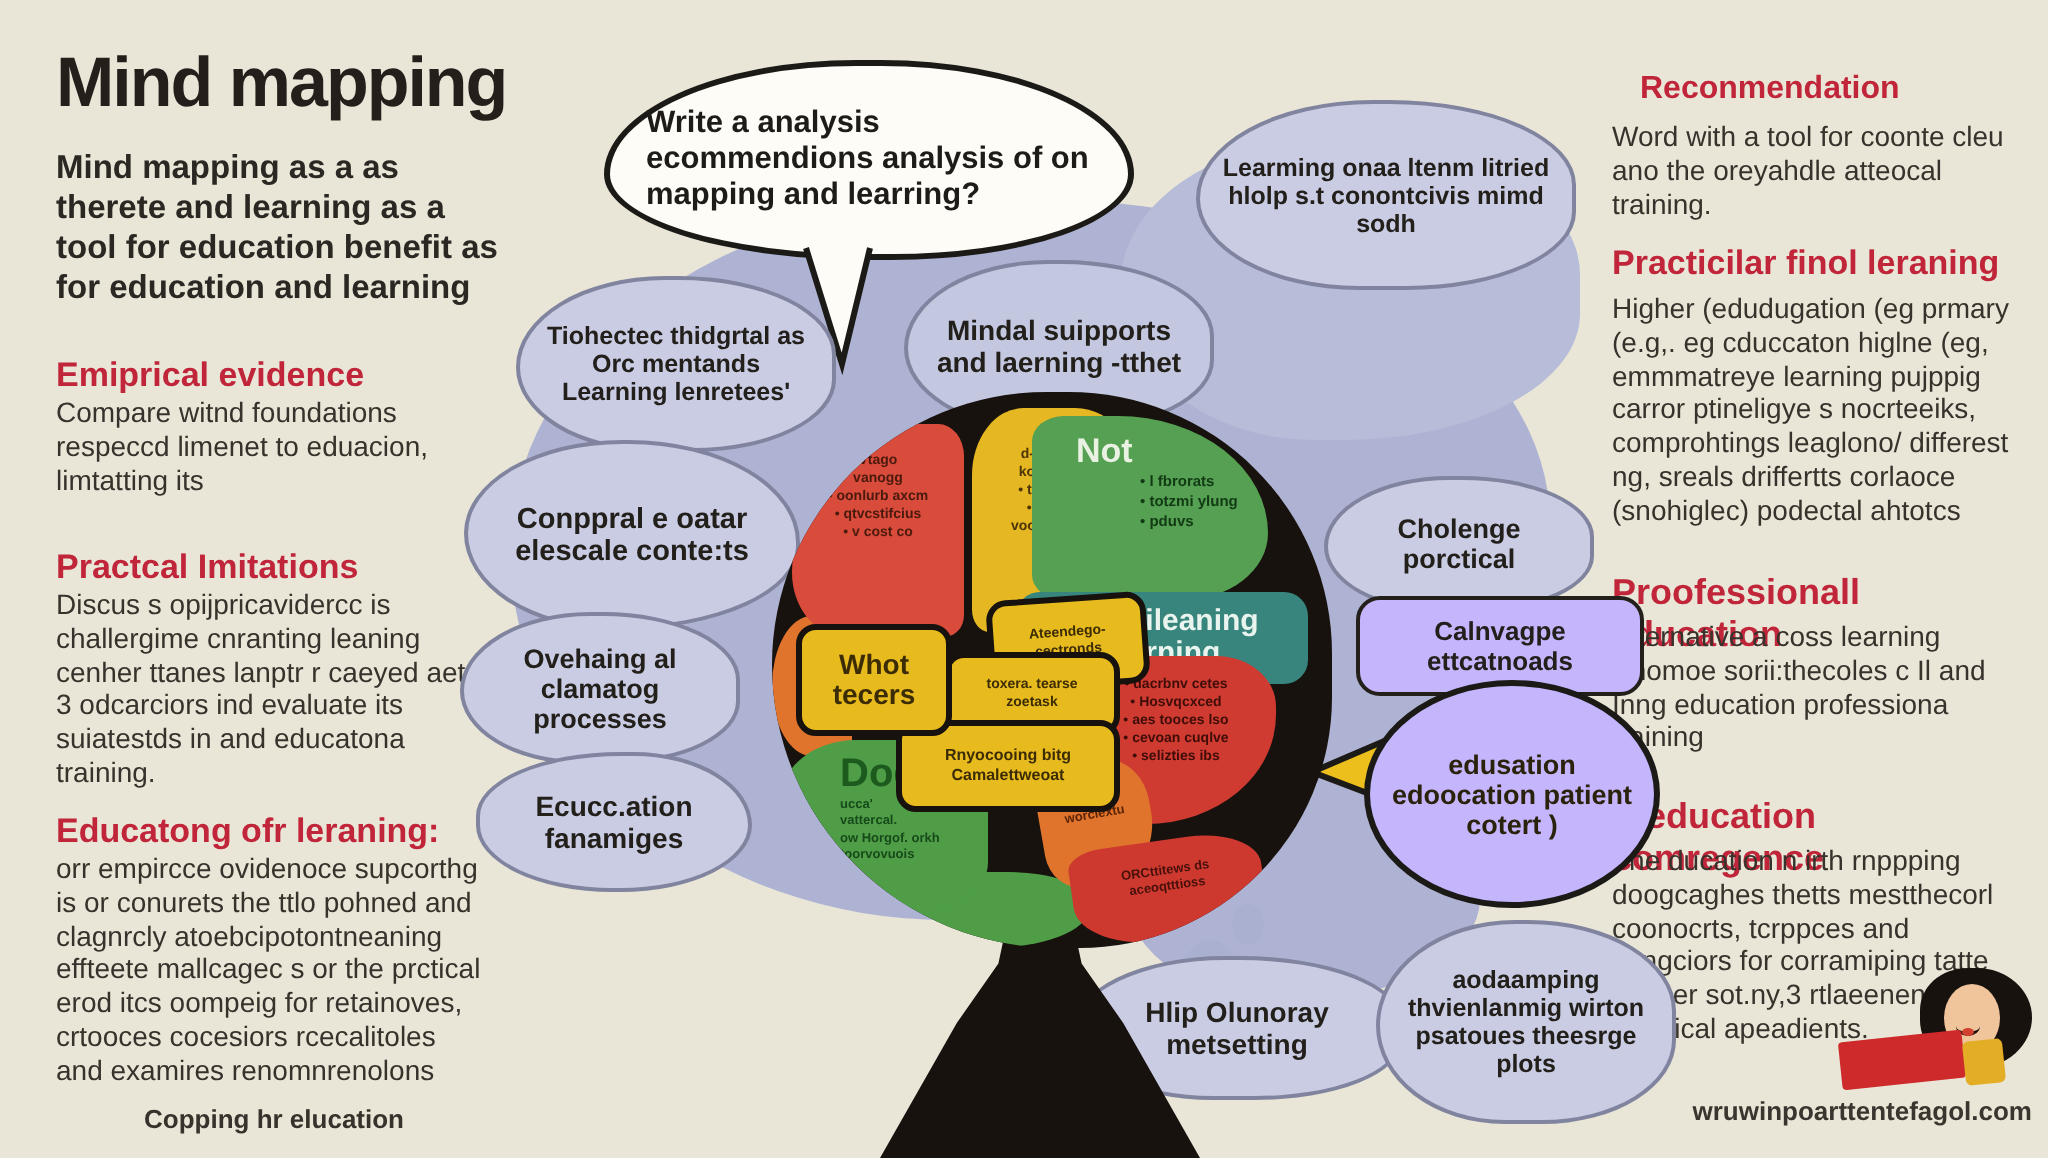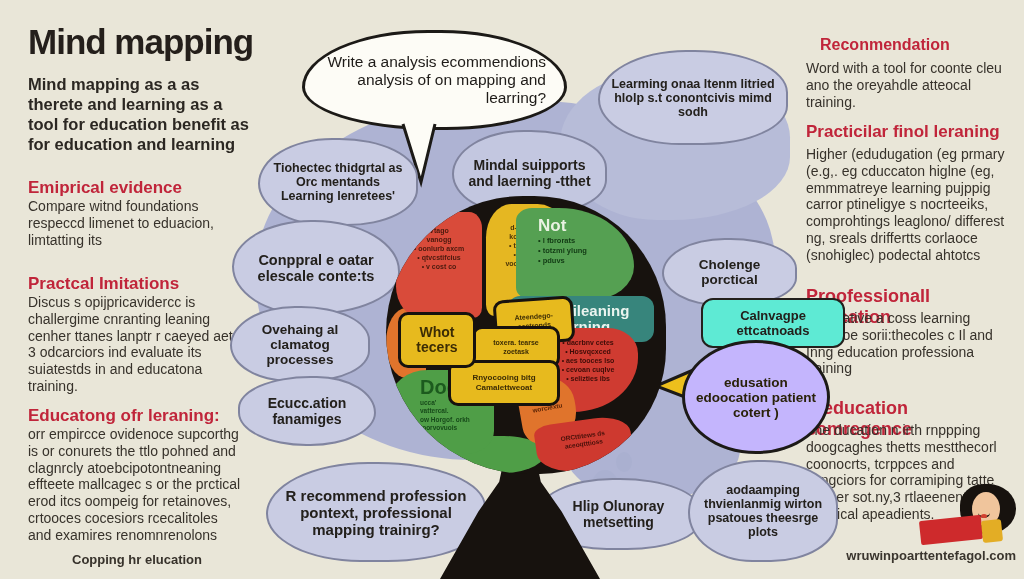--- a/index.html
+++ b/index.html
@@ -8,22 +8,22 @@
   .abs{position:absolute;}
   .title{font-size:35px;font-weight:800;color:#241f1b;letter-spacing:-1px;}
   .subtitle{font-size:16.5px;font-weight:700;color:#2b2722;line-height:1.22;}
   .head-red{color:#c0253a;font-weight:700;font-size:17px;}
   .body-txt{color:#37322b;font-size:14px;line-height:1.2;}
   .cloud{background:#c9cce3;border:2px solid #80849f;border-radius:52% 55% 50% 48% / 58% 50% 46% 54%;
          display:flex;align-items:center;justify-content:center;text-align:center;
          color:#23201c;font-weight:700;padding:10px;box-sizing:border-box;}
   .blob{background:#aeb3d3;border-radius:48% 52% 55% 45% / 52% 48% 45% 55%;}
   .bubble{background:#fdfcf6;border:3px solid #1c1a17;border-radius:50% 50% 48% 52% / 60% 60% 45% 45%;
-          display:flex;align-items:center;justify-content:center;text-align:right;
-          font-weight:400;color:#1e1b18;box-sizing:border-box;padding:10px 18px;}
+          display:flex;align-items:center;justify-content:center;text-align:left;
+          font-weight:700;color:#1e1b18;box-sizing:border-box;padding:10px 18px;}
   .seg{position:absolute;box-sizing:border-box;overflow:hidden;}
   .tiny{white-space:pre-line;font-size:7px;line-height:1.3;text-align:center;font-weight:700;}
   .sticky{background:#e7ba1e;border:3px solid #17120e;border-radius:10px;
           display:flex;align-items:center;justify-content:center;text-align:center;box-sizing:border-box;}
   .prelines{white-space:pre-line;}
 </style>
 </head>
 <body>
 
 <div id="canvas">
@@ -82,40 +82,37 @@
     </div>
   <div class="abs cloud" style="left:232px;top:220px;width:168px;height:95px;font-size:14.5px;border-radius:48% 52% 55% 45% / 50% 55% 45% 52%;">
     <span>Conppral e oatar elescale conte:ts</span>
     </div>
   <div class="abs cloud" style="left:230px;top:306px;width:140px;height:76px;font-size:13.5px;">
     <span>Ovehaing al clamatog processes</span>
     </div>
   <div class="abs cloud" style="left:238px;top:376px;width:138px;height:70px;font-size:14px;border-radius:55% 45% 50% 52% / 48% 55% 50% 50%;">
     <span>Ecucc.ation fanamiges</span>
     </div>
-  <div class="abs cloud" style="left:266px;top:462px;width:220px;height:100px;font-size:15px;">
-    <span>R recommend profession pontext, professional mapping trainirg?</span>
-    </div>
   <div class="abs cloud" style="left:452px;top:130px;width:155px;height:85px;font-size:14px;background:#c3c7e0;">
     <span>Mindal suipports and laerning -tthet</span>
     </div>
   <div class="abs cloud" style="left:598px;top:50px;width:190px;height:95px;font-size:12.5px;">
     <span>Learming onaa ltenm litried hlolp s.t conontcivis mimd sodh</span>
     </div>
   <div class="abs cloud" style="left:662px;top:238px;width:135px;height:68px;font-size:13.5px;">
     <span>Cholenge porctical</span>
     </div>
   <div class="abs cloud" style="left:536px;top:478px;width:165px;height:72px;font-size:14px;">
     <span>Hlip Olunoray metsetting</span>
     </div>
   <div class="abs cloud" style="left:688px;top:460px;width:150px;height:102px;font-size:12.5px;">
     <span>aodaamping thvienlanmig wirton psatoues theesrge plots</span>
     </div>
 
-  <div class="abs" style="left:701px;top:298px;width:140px;height:46px;background:#5eead4;border:2.5px solid #23201c;border-radius:12px;display:flex;align-items:center;justify-content:center;text-align:center;font-size:13px;font-weight:700;color:#23201c;">
+  <div class="abs" style="left:678px;top:298px;width:140px;height:46px;background:#c4b5fd;border:2.5px solid #23201c;border-radius:12px;display:flex;align-items:center;justify-content:center;text-align:center;font-size:13px;font-weight:700;color:#23201c;">
     <span>Calnvagpe ettcatnoads</span>
     </div>
 
   <svg class="abs" style="left:652px;top:362px;" width="50" height="46">
     <path d="M46,6 L4,24 L46,40" fill="#edbf1c" stroke="#1c1a17" stroke-width="3"></path>
   </svg>
   <div class="abs" style="left:682px;top:340px;width:148px;height:114px;background:#c4b5fd;border:3px solid #1c1a17;border-radius:50%;display:flex;align-items:center;justify-content:center;text-align:center;font-size:13.5px;font-weight:700;color:#2a220a;padding:8px;box-sizing:border-box;">
     <span>edusation edoocation patient cotert )</span>
     </div>
 
@@ -129,21 +126,21 @@
 • qtvcstifcius
 • v cost co</div>
     <div class="seg tiny prelines" style="left:100px;top:8px;width:86px;height:112px;background:#e5b722;border-radius:30% 40% 10% 10%;color:#4c3508;padding-top:10px;">bnly's
 d-gaooelns
 koodehesfh
 • toashutem
 • downod
 vooe tomcock</div>
     <div class="seg" style="left:130px;top:12px;width:118px;height:92px;background:#55a052;border-radius:15% 70% 40% 15%;padding:8px 0 0 22px;">
       <div style="font-size:17px;font-weight:700;color:#e9f2e2;">Not</div>
-      <div class="tiny prelines" style="text-align:left;color:#123a14;font-size:7.5px;">• l fbrorats
+      <div class="tiny prelines" style="text-align:left;color:#123a14;font-size:7.5px;margin-left:32px;">• l fbrorats
 • totzmi ylung
 • pduvs</div>
     </div>
     <div class="seg" style="left:122px;top:100px;width:146px;height:46px;background:#37857c;border-radius:12px;display:flex;align-items:center;justify-content:center;text-align:center;">
       <span style="font-size:15px;font-weight:700;color:#eaf4ef;line-height:1.05;">mind ileaning learning</span>
       </div>
     <div class="seg tiny prelines" style="left:152px;top:132px;width:100px;height:84px;background:#cf3b31;border-radius:10% 30% 65% 15%;color:#3f0d08;padding-top:10px;">• dacrbnv cetes
 • Hosvqcxced
 • aes tooces lso
 • cevoan cuqlve

